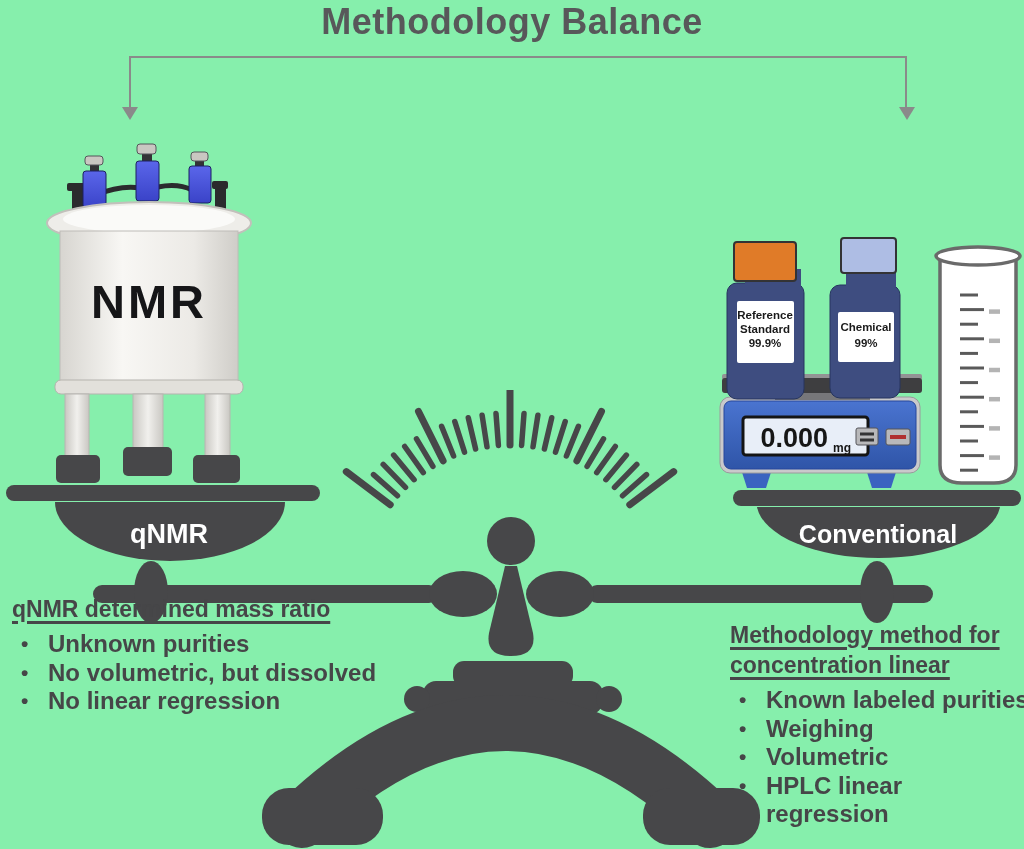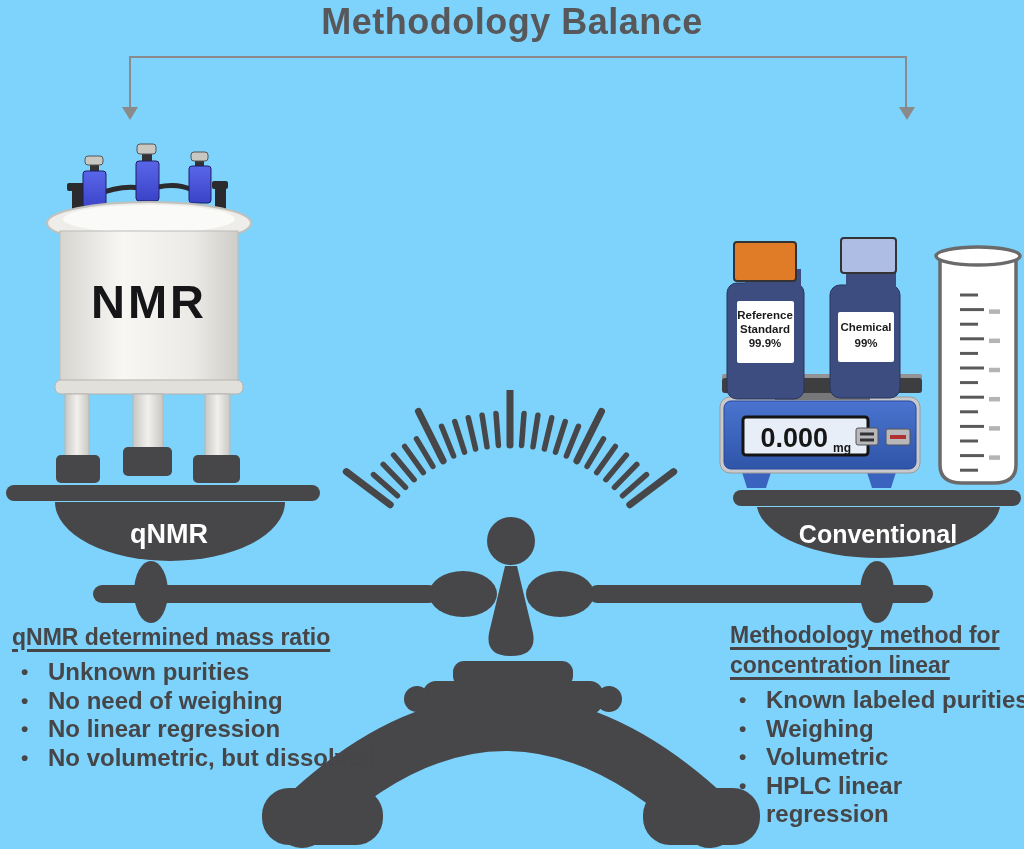--- a/index.html
+++ b/index.html
@@ -1,17 +1,17 @@
 <!DOCTYPE html>
 <html><head>
 <meta charset="utf-8">
 <style>
   html,body{margin:0;padding:0;background:#ffffff;}
   .stage{
-    position:relative;width:1024px;height:849px;background:#7dd3fc;overflow:hidden;
+    position:relative;width:1024px;height:849px;background:#86efac;overflow:hidden;
     font-family:"Liberation Sans","DejaVu Sans",sans-serif;
   }
   .title{
     position:absolute;left:0;top:1px;width:100%;text-align:center;
     font-size:36px;font-weight:700;color:#58585a;letter-spacing:.5px;
   }
   .bracket{
     position:absolute;left:129px;top:56px;width:774px;height:52px;
     border:2.5px solid #8a8a8a;border-bottom:none;
   }
@@ -30,21 +30,21 @@
     text-decoration:underline;text-decoration-thickness:2.5px;text-underline-offset:4px;
   }
   .panel ul{list-style:none;margin:0;padding:0;}
   .panel li{
     position:relative;font-size:24px;font-weight:700;line-height:28.5px;
     padding-left:36px;
   }
   .panel li::before{
     content:"\2022";position:absolute;left:9px;top:0;font-size:21px;
   }
-  .panel-left{left:12px;top:622px;width:430px;}
+  .panel-left{left:12px;top:594px;width:430px;}
   .panel-right{left:730px;top:620px;width:300px;}
   svg text{font-family:"Liberation Sans","DejaVu Sans",sans-serif;}
 </style>
 </head>
 <body>
 
 <div class="stage">
 
   <div class="title">Methodology Balance</div>
 
@@ -239,23 +239,22 @@
       <rect x="128" y="87" width="56" height="50" rx="2" fill="#ffffff"></rect>
       <text x="156" y="106" text-anchor="middle" font-size="11.5" font-weight="700" fill="#1a1a1a">Chemical</text>
       <text x="156" y="122" text-anchor="middle" font-size="11.5" font-weight="700" fill="#1a1a1a">99%</text>
     </g>
   </svg>
 
   <div class="panel panel-left">
     <h3>qNMR determined mass ratio</h3>
     <ul>
       <li>Unknown purities</li>
-      <li>No need of weighing</li>
+      <li>No volumetric, but dissolved</li>
       <li>No linear regression</li>
-      <li>No volumetric, but dissolved</li>
     </ul>
   </div>
 
   <div class="panel panel-right">
     <h3><span>Methodology method for</span><br>
       <span>concentration linear</span></h3>
     <ul>
       <li>Known labeled purities</li>
       <li>Weighing</li>
       <li>Volumetric</li>

